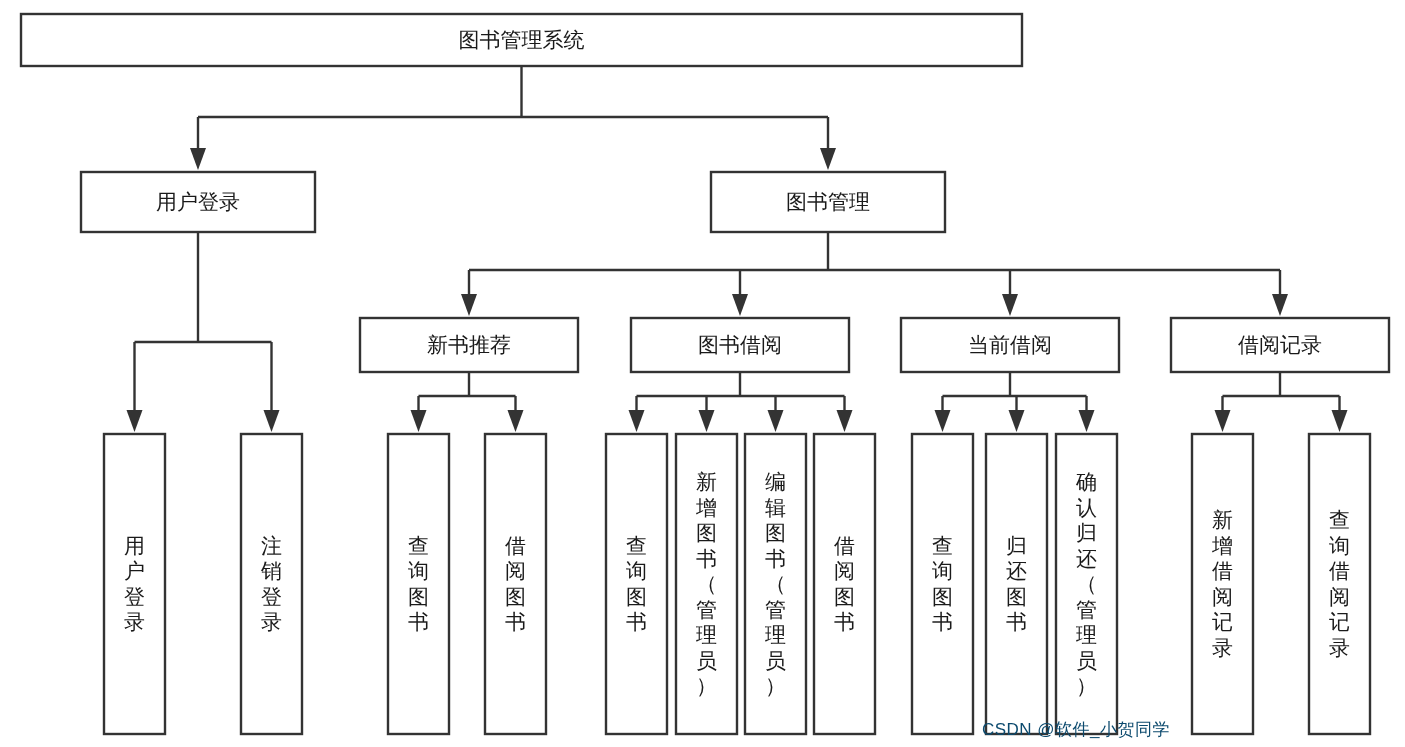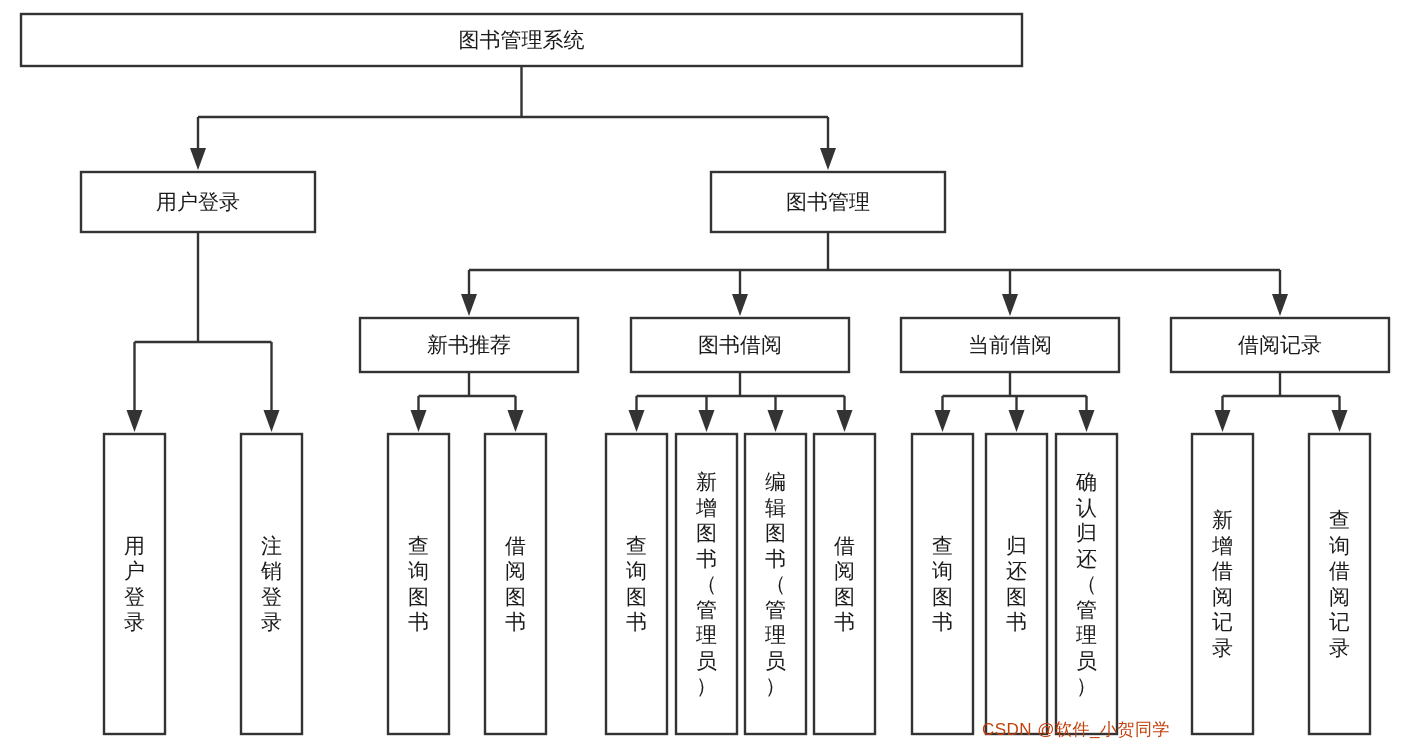--- a/index.html
+++ b/index.html
@@ -53,21 +53,21 @@
     font-size: 21px;
     fill: #1a1a1a;
     text-anchor: middle;
   }
   .watermark {
     position: absolute;
     right: 12px;
     bottom: 6px;
     font-family: "Liberation Sans", "DejaVu Sans", sans-serif;
     font-size: 17px;
-    color: #c2410c;
+    color: #0c4a6e;
     letter-spacing: 0.5px;
     white-space: nowrap;
     user-select: none;
   }
 </style>
 </head>
 <body>
 
 <div id="diagram-root">
   <svg class="diagram-canvas" viewBox="0 0 1405 747" xmlns="http://www.w3.org/2000/svg">

